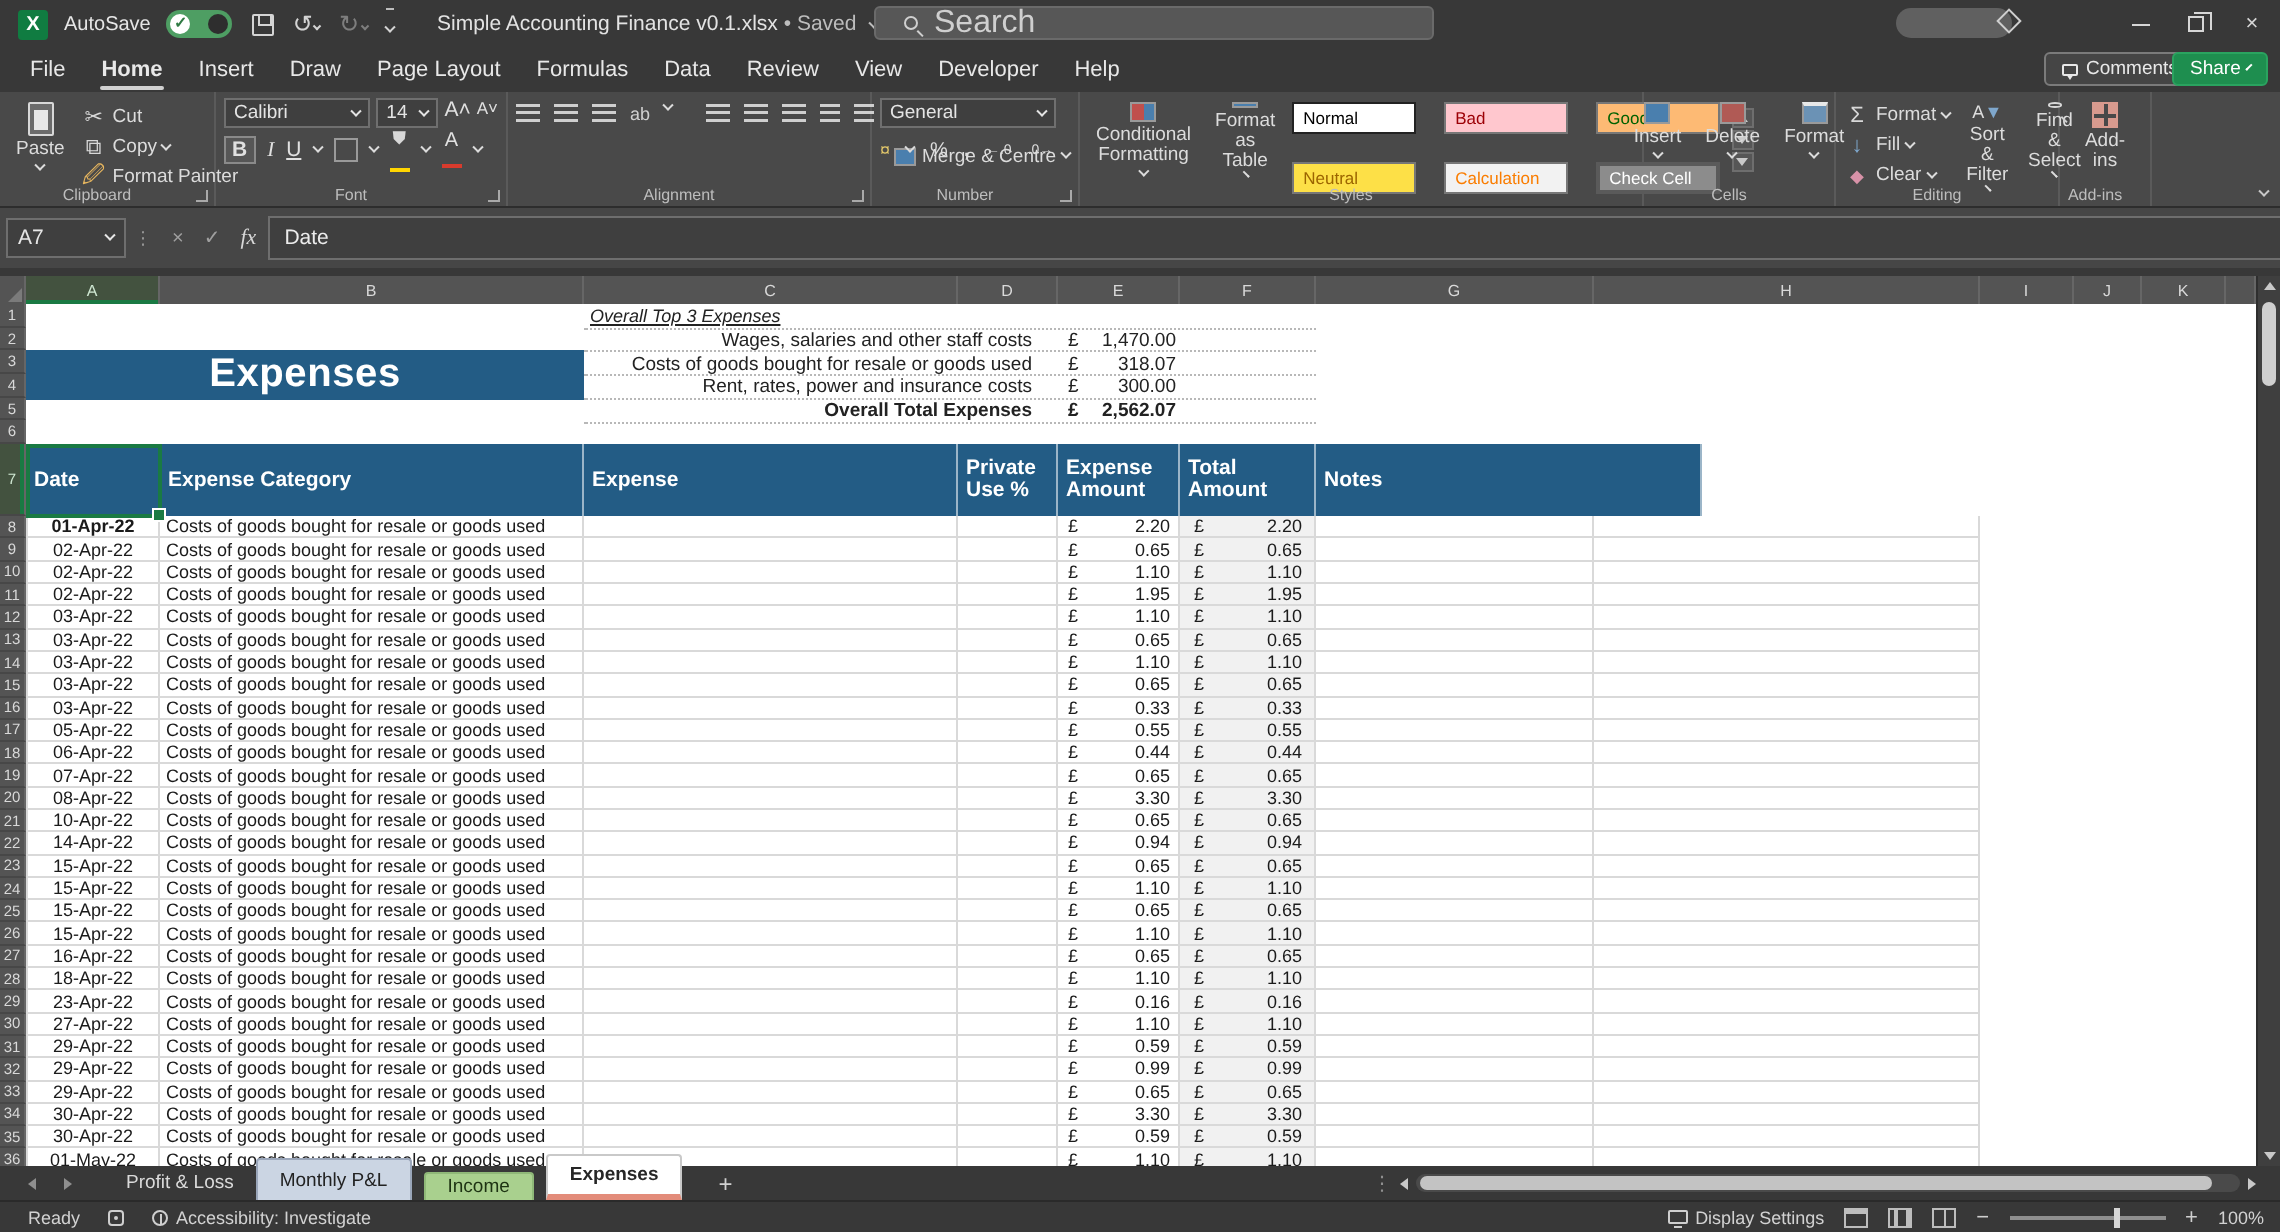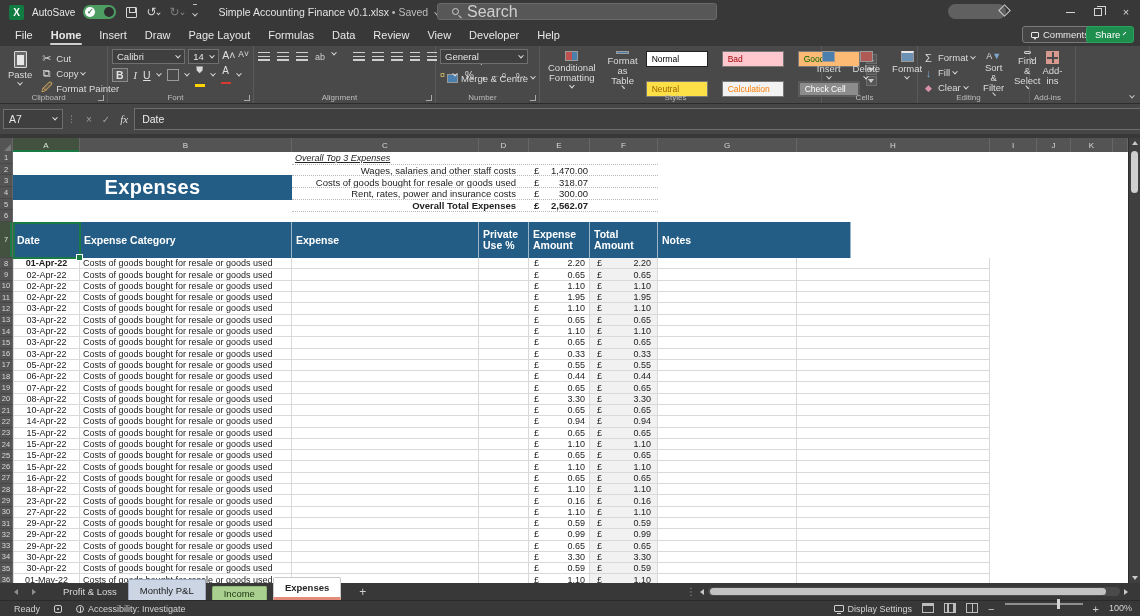--- a/index.html
+++ b/index.html
@@ -156,21 +156,21 @@
   .hs-thumb{position:absolute;left:2px;top:1px;right:14px;height:7px;background:#c3c3c3;border-radius:4px}
 
   
   .statusbar{position:absolute;top:600px;left:0;width:1140px;height:16px;background:#383838;
              border-top:1px solid #2a2a2a;display:flex;align-items:center;font-size:9px;color:#d2d2d2}
   .sb-item{margin-left:14px;display:flex;align-items:center;gap:4px;white-space:nowrap}
   .macro-glyph{width:8px;height:8px;border:1px solid #cfcfcf;border-radius:2px;position:relative}
   .macro-glyph:after{content:"";position:absolute;left:2px;top:2px;width:2px;height:2px;border-radius:50%;background:#cfcfcf}
   .acc-glyph{width:8px;height:8px;border:1px solid #cfcfcf;border-radius:50%;position:relative}
   .acc-glyph:after{content:"";position:absolute;left:2.5px;top:1px;width:1.5px;height:5px;background:#cfcfcf}
-  .sb-right{position:absolute;right:8px;display:flex;gap:10px}
+  .sb-right{position:absolute;right:8px;display:flex;align-items:center;gap:10px}
   .monitor-glyph{width:10px;height:7px;border:1px solid #cfcfcf;border-radius:1px;position:relative}
   .monitor-glyph:after{content:"";position:absolute;left:2px;bottom:-3px;width:4px;height:1px;background:#cfcfcf}
   .viewic{width:12px;height:10px;border:1px solid #bdbdbd;background:linear-gradient(#bdbdbd 0 2px,transparent 2px)}
   .viewic.v2{background:linear-gradient(90deg,transparent 0 2px,#bdbdbd 2px 4px,transparent 4px 8px,#bdbdbd 8px 10px,transparent 10px)}
   .viewic.v3{background:linear-gradient(90deg,transparent 0 5px,#bdbdbd 5px 6px,transparent 6px)}
   .zoomtrack{width:78px;height:2px;background:#8f8f8f;position:relative}
   .zoomthumb{position:absolute;left:52px;top:-4px;width:3px;height:10px;background:#d6d6d6}
 </style>
 </head>
 <body>

